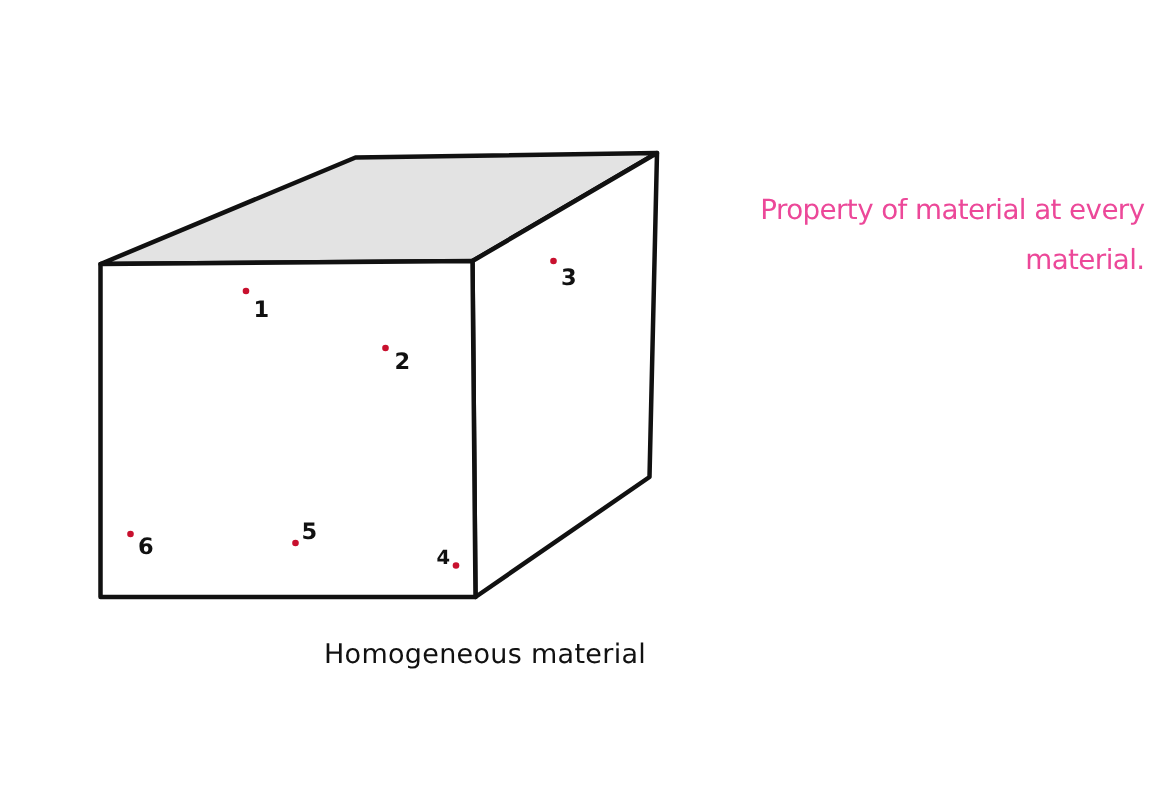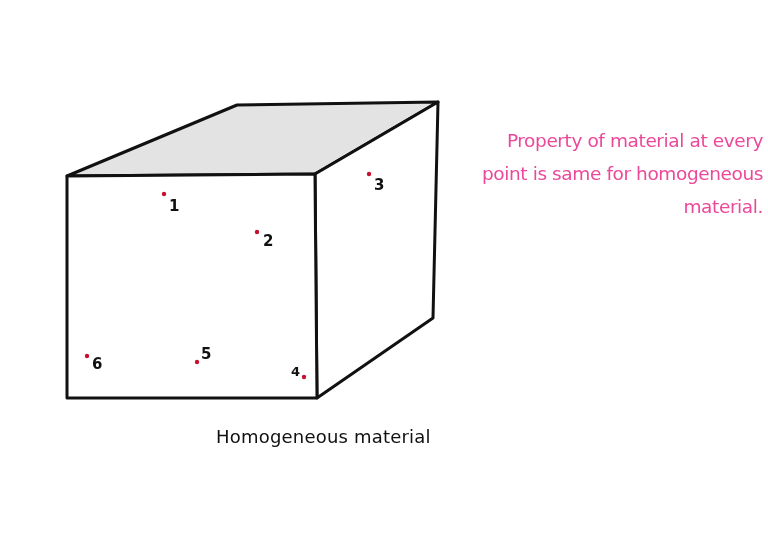--- a/index.html
+++ b/index.html
@@ -82,17 +82,16 @@
     </g>
     <g>
       <circle class="pt-dot" r="2.2" cx="87" cy="356" fill="#c8102e"></circle>
       <text class="pt-label" x="92" y="369">6</text>
     </g>
   </g>
 </svg>
 
 <div class="description">
   <span>Property of material at every</span>
-  <span>point is same for homogeneous</span>
   <span>material.</span>
 </div>
 
 <div class="caption">Homogeneous material</div>
 
 </body></html>

